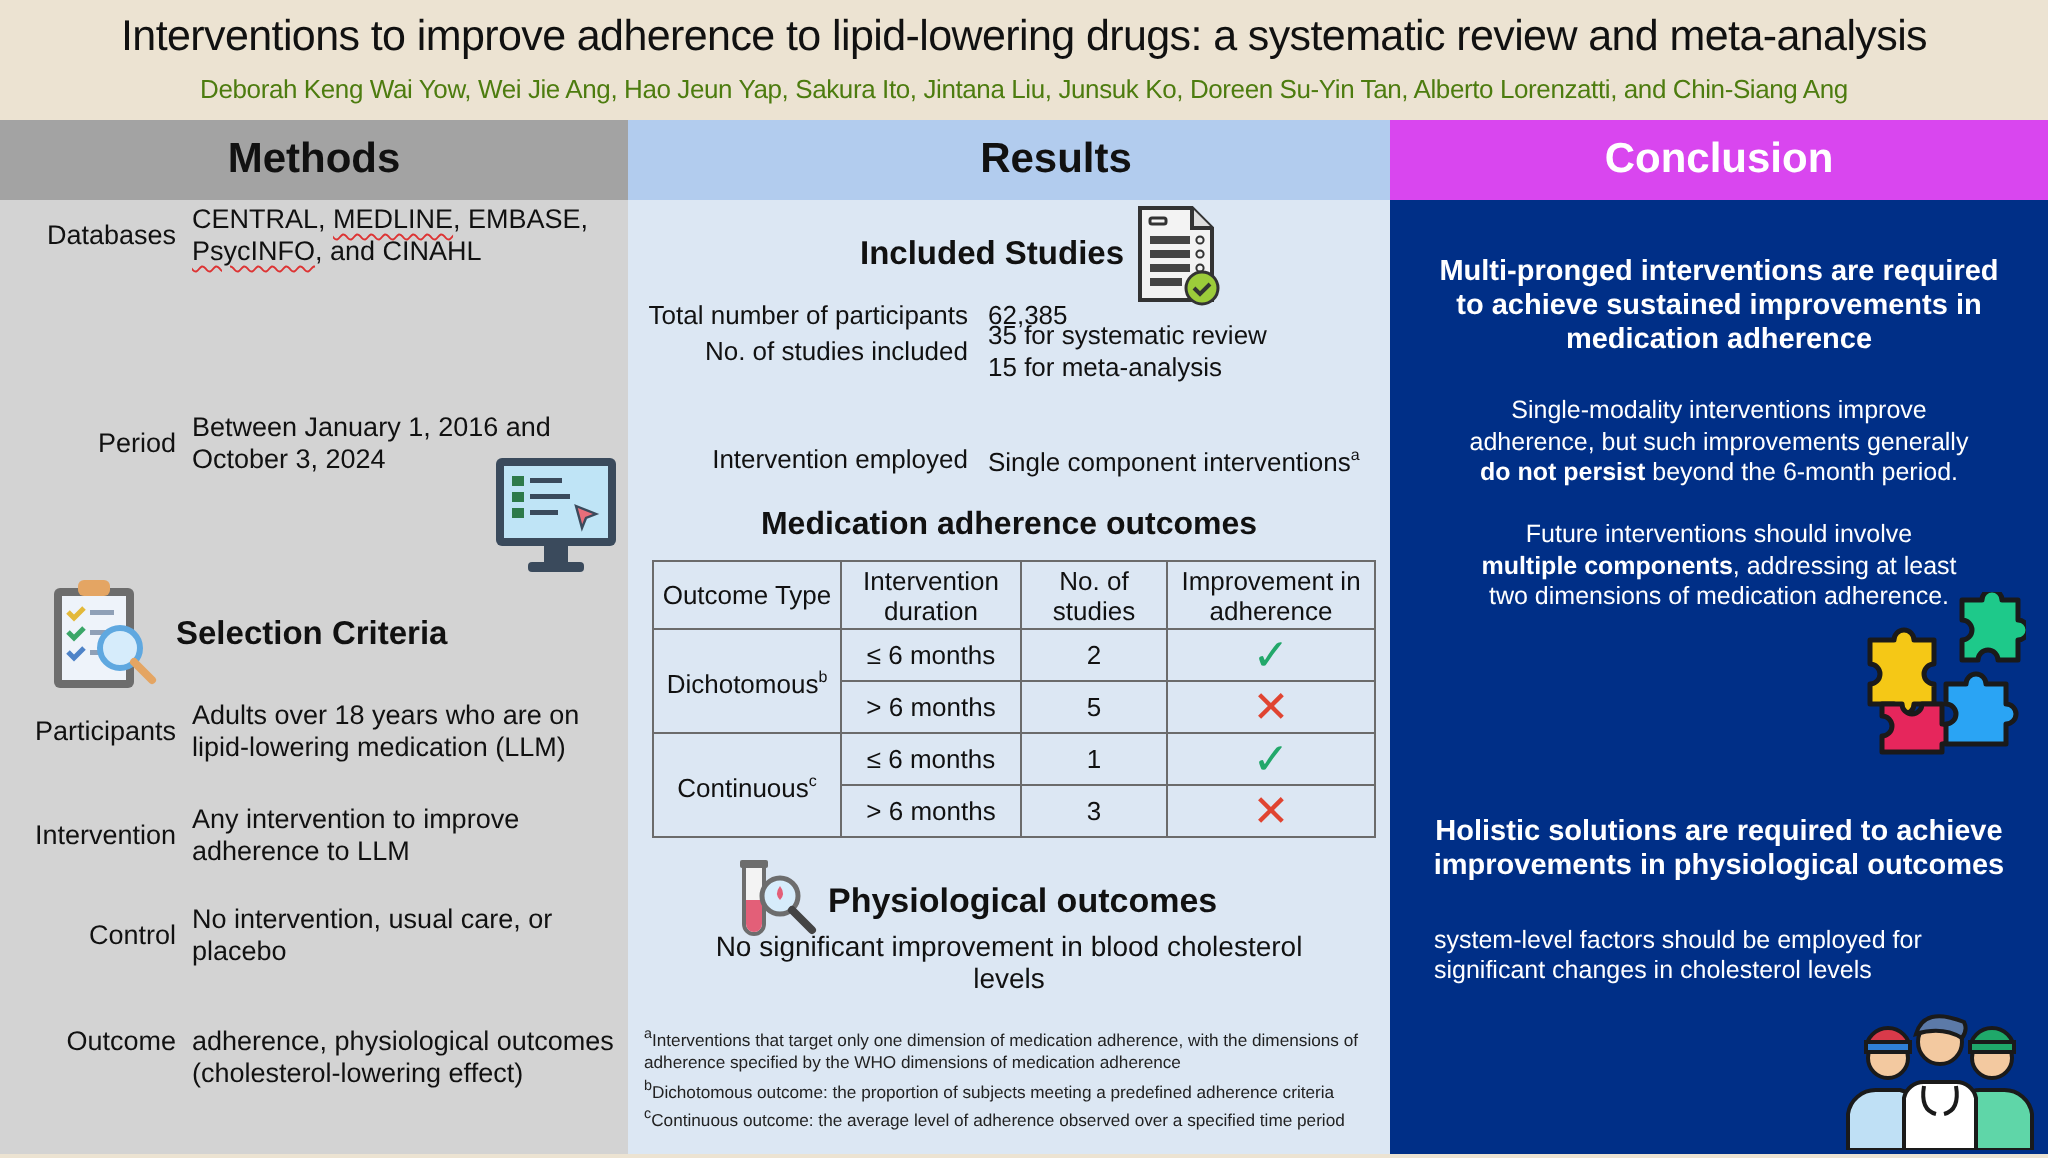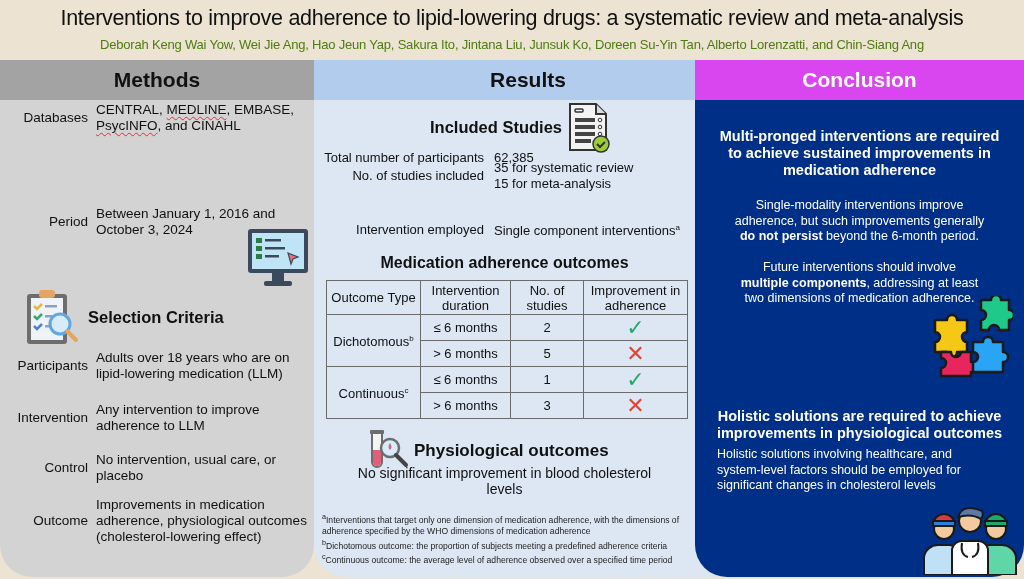--- a/index.html
+++ b/index.html
@@ -2,21 +2,21 @@
 <html><head>
 <meta charset="utf-8">
 <style>
   * { box-sizing: border-box; margin: 0; padding: 0; }
   html, body { width: 1024px; height: 579px; overflow: hidden; }
   body { background: #ece3d2; font-family: "Liberation Sans", sans-serif; color: #111; position: relative; }
 
   .title { position: absolute; left: 0; top: 6px; width: 1024px; text-align: center; font-size: 21.5px; letter-spacing: -0.3px; color: #111; }
   .authors { position: absolute; left: 0; top: 37px; width: 1024px; text-align: center; font-size: 13px; letter-spacing: -0.2px; color: #4d7c0f; }
 
-  .panel { position: absolute; top: 60px; height: 517px; border-radius: 32px; }
+  .panel { position: absolute; top: 60px; height: 517px; }
   .p-methods { left: 0; width: 314px; background: #d3d3d3; }
   .p-results { left: 314px; width: 428px; background: #dce7f3; }
   .p-concl { left: 695px; width: 329px; background: #002f87; }
 
   .phead { height: 40px; line-height: 40px; text-align: center; font-weight: bold; font-size: 21px; }
   .p-methods .phead { background: #a3a3a3; color: #111; }
   .p-results .phead { background: #b2ccee; color: #111; }
   .p-concl .phead { background: #d946ef; color: #fff; }
 
   .kv { position: absolute; font-size: 13.5px; line-height: 16px; display: flex; align-items: center; }
@@ -106,21 +106,21 @@
     <div class="v"><span>Any intervention to improve</span><br><span>adherence to LLM</span></div>
   </div>
 
   <div class="kv" style="left:0; top:390px; height:36px;">
     <div class="k" style="width:96px;">Control</div>
     <div class="v"><span>No intervention, usual care, or</span><br><span>placebo</span></div>
   </div>
 
   <div class="kv" style="left:0; top:436px; height:50px;">
     <div class="k" style="width:96px;">Outcome</div>
-    <div class="v"><span>Improvements in medication</span><br><span>adherence, physiological outcomes</span><br><span>(cholesterol-lowering effect)</span></div>
+    <div class="v"><br><span>adherence, physiological outcomes</span><br><span>(cholesterol-lowering effect)</span></div>
   </div>
 </section>
 
 <section class="panel p-results">
   <div class="phead">Results</div>
 
   <div class="sub-title" style="left:116px; top:58px;">Included Studies</div>
 
   <svg class="icon" style="left:254px; top:42px;" width="42" height="52" viewBox="0 0 42 52">
     <path d="M2 2 H28 L38 12 V48 H2 Z" fill="#f3f3f3" stroke="#333" stroke-width="2"></path>
@@ -240,21 +240,21 @@
       <path d="M42 46 h10 a5 5 0 0 1 10 0 h10 v10 a5 5 0 0 1 0 10 v10 h-30 v-10 a5 5 0 0 0 0 -10 Z" fill="#2aa4f4"></path>
     </g>
   </svg>
 
   <div class="cbold" style="top:348px; font-size:14.5px;">
     <span>Holistic solutions are required to achieve</span><br>
     <span>improvements in physiological outcomes</span>
   </div>
 
   <div class="ctext" style="top:387px; left:22px; width:300px; text-align:left;">
-    <span>Holistic solutions involving healthcare, and</span><br>
+    <br>
     <span>system-level factors should be employed for</span><br>
     <span>significant changes in cholesterol levels</span>
   </div>
 
   <svg class="icon" style="left:225px; top:437px;" width="100" height="78" viewBox="0 0 100 78">
     <g stroke="#1a1a1a" stroke-width="2">
       <path d="M4 78 v-18 a14 14 0 0 1 14 -12 h12 a14 14 0 0 1 10 8 v22 Z" fill="#bfe0f5"></path>
       <circle cx="24" cy="32" r="10" fill="#f3c9a0"></circle>
       <path d="M13 28 a11 11 0 0 1 22 0 Z" fill="#d93a4a"></path>
       <rect x="13" y="24" width="22" height="5" fill="#2f7fd6"></rect>

